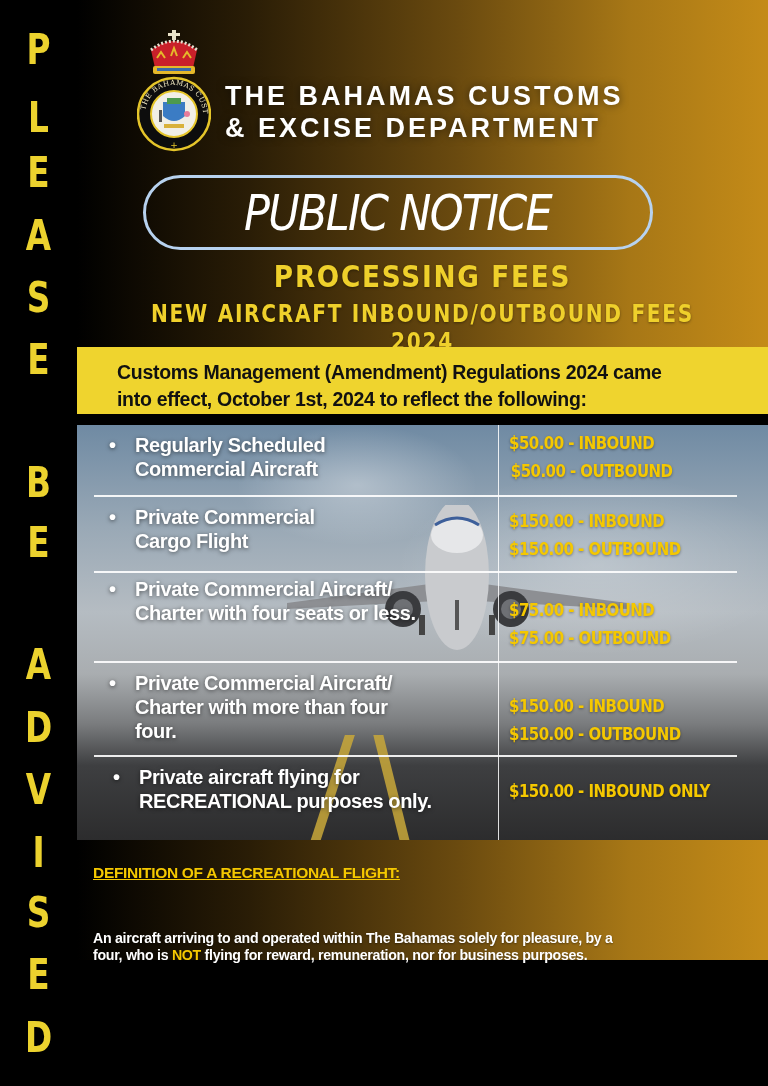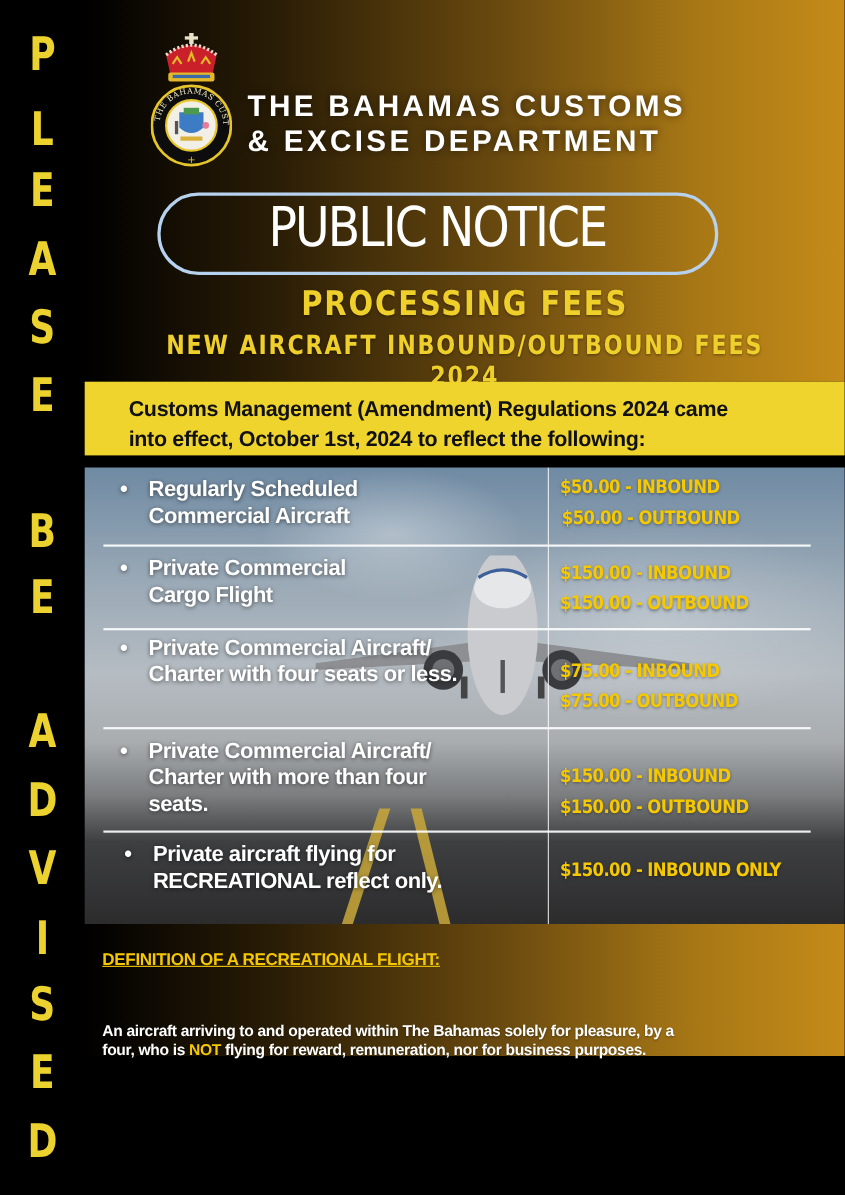--- a/index.html
+++ b/index.html
@@ -24,21 +24,21 @@
     .org-title {
       position: absolute; left: 148px; top: 80px; color: #fff;
       font-family: "Liberation Sans", sans-serif; font-weight: bold;
       font-size: 27px; line-height: 32px; letter-spacing: 3px;
       text-shadow: 0 0 8px rgba(0,0,0,0.55);
     }
 
     .notice-pill {
       position: absolute; left: 66px; top: 175px; width: 510px; height: 75px;
       border: 3px solid #b7d2ef; border-radius: 40px;
-      display: flex; justify-content: center;
+      display: flex; align-items: center; justify-content: center; font-style: italic;
     }
     .notice-text {
       color: #fff; font-family: "DejaVu Sans", sans-serif; font-size: 50px;
       font-weight: normal; letter-spacing: -2px; transform: scaleX(0.86);
     }
 
     .fees-title {
       position: absolute; left: 0; top: 258px; width: 691px; text-align: center;
       color: #efd02b; font-family: "DejaVu Sans", sans-serif; font-weight: bold;
       font-size: 31px; letter-spacing: 2px; transform: scaleX(0.85);
@@ -230,31 +230,31 @@
   </div>
   <div class="row-fee" style="top:171px">
     <div>$75.00 - INBOUND</div>
     <div>$75.00 - OUTBOUND</div>
   </div>
 
   <div class="row-desc" style="top:246px">
     <span class="bullet">•</span>
     <span class="txt">Private Commercial Aircraft/</span>
     <span class="txt">Charter with more than four</span>
-    <span class="txt">seats.</span>
+    <span class="txt">four.</span>
   </div>
   <div class="row-fee" style="top:267px">
     <div>$150.00 - INBOUND</div>
     <div>$150.00 - OUTBOUND</div>
   </div>
 
   <div class="row-desc" style="top:340px;left:40px">
     <span class="bullet">•</span>
     <span class="txt">Private aircraft flying for</span>
-    <span class="txt">RECREATIONAL reflect only.</span>
+    <span class="txt">RECREATIONAL purposes only.</span>
   </div>
   <div class="row-fee" style="top:352px">
     <div>$150.00 - INBOUND ONLY</div>
   </div>
 </div>
 
 <div class="def-band">
   <div class="def-title">DEFINITION OF A RECREATIONAL FLIGHT:</div>
   <div class="def-body">
     <span>An aircraft arriving to and operated within The Bahamas solely for pleasure, by a</span><br>

